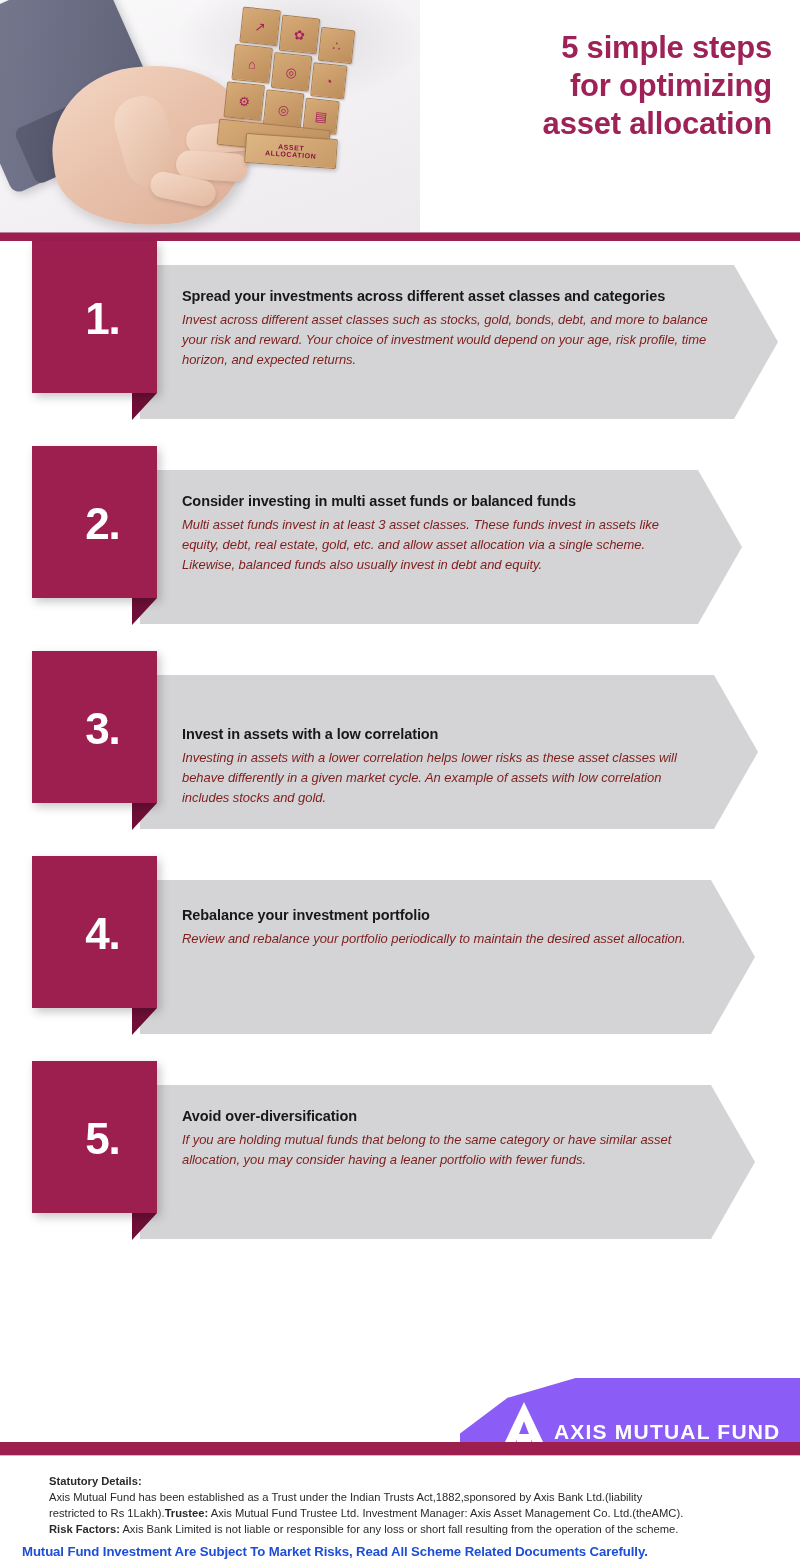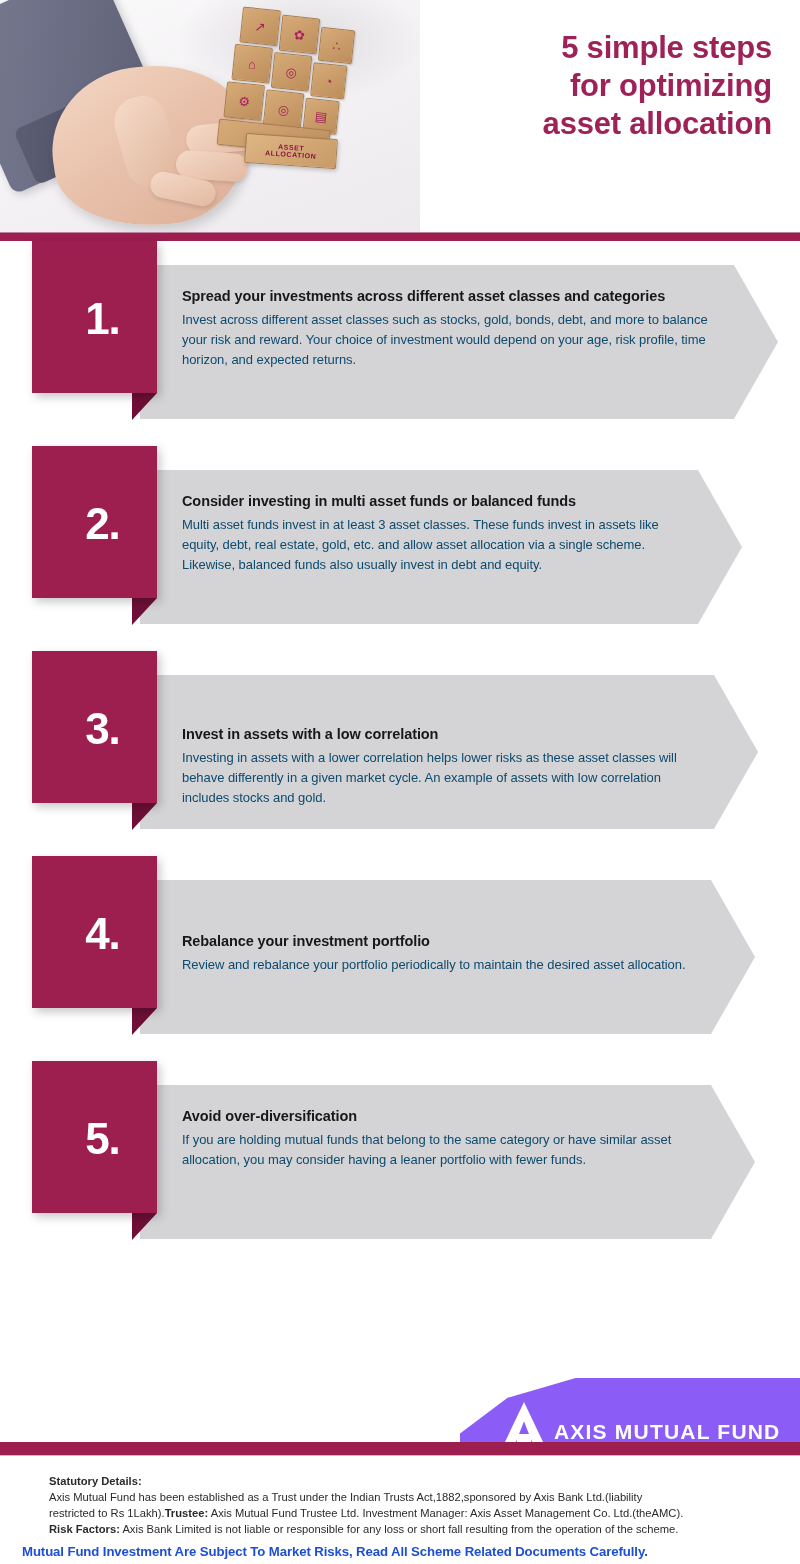--- a/index.html
+++ b/index.html
@@ -118,22 +118,23 @@
     background:#d4d4d6;
     clip-path:polygon(0 0, calc(100% - 44px) 0, 100% 50%, calc(100% - 44px) 100%, 0 100%);
     filter:drop-shadow(5px 7px 6px rgba(0,0,0,.26));
   }
   .panel-inner { padding:22px 60px 12px 42px; }
   .step-title {
     font-size:14.5px; font-weight:bold; color:#18181a;
     line-height:1.25; margin-bottom:5px; letter-spacing:-.1px;
   }
   .step-body {
-    font-size:13px; color:#0c4a6e; line-height:1.52;
+    font-size:13px; color:#7f1d1d; line-height:1.52;
     letter-spacing:-.05px;
+    font-style:italic;
   }
 
   
   .tag {
     position:absolute; left:32px; top:0;
     width:125px; height:152px;
     background:#9c1f50;
     filter:drop-shadow(3px 4px 5px rgba(0,0,0,.22));
     display:flex; align-items:center; justify-content:center;
     z-index:3;
@@ -278,21 +279,21 @@
       </div>
     </div>
     <div class="tag">
       <span class="tag-num">3.</span>
     </div>
     <div class="tag-tail"></div>
   </div>
 
   <div class="step">
     <div class="panel" style="width:615px;">
-      <div class="panel-inner" style="padding-top:26px;margin-top:26px;">
+      <div class="panel-inner" style="padding-top:26px;">
         <div class="step-title">Rebalance your investment portfolio</div>
         <div class="step-body">Review and rebalance your portfolio periodically to maintain the desired asset allocation.</div>
       </div>
     </div>
     <div class="tag">
       <span class="tag-num">4.</span>
     </div>
     <div class="tag-tail"></div>
   </div>
 

